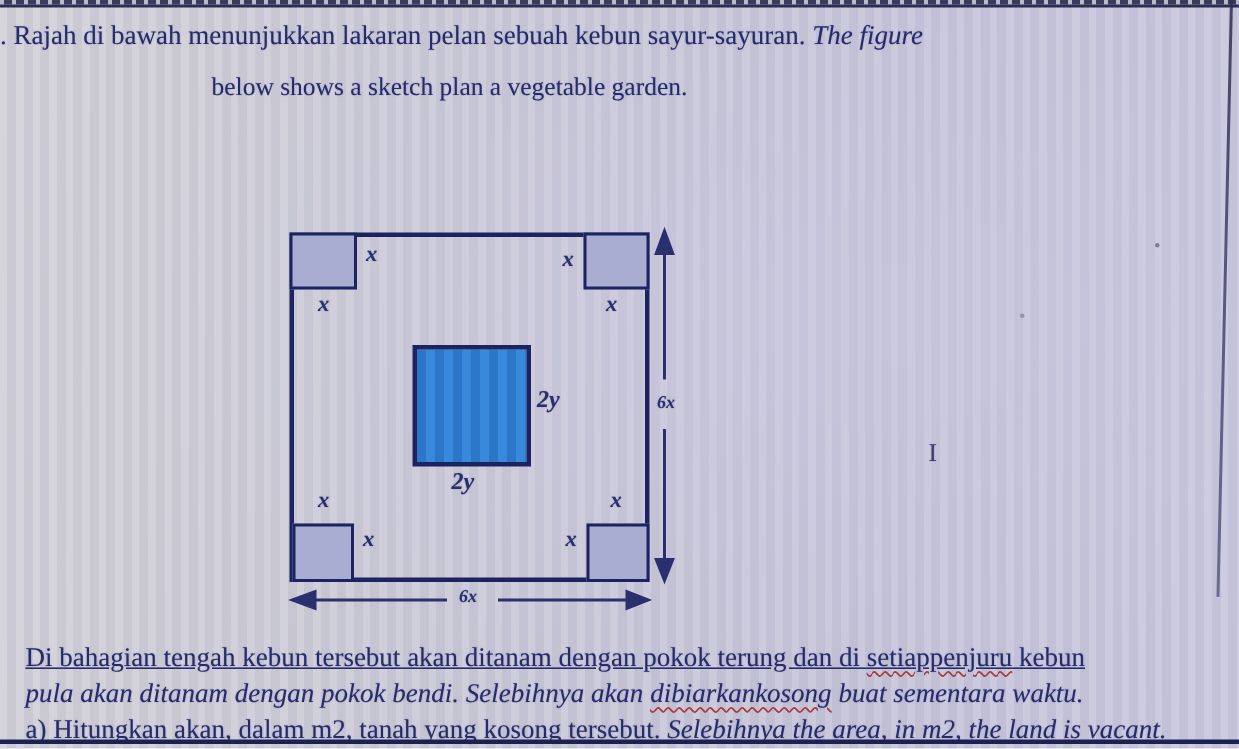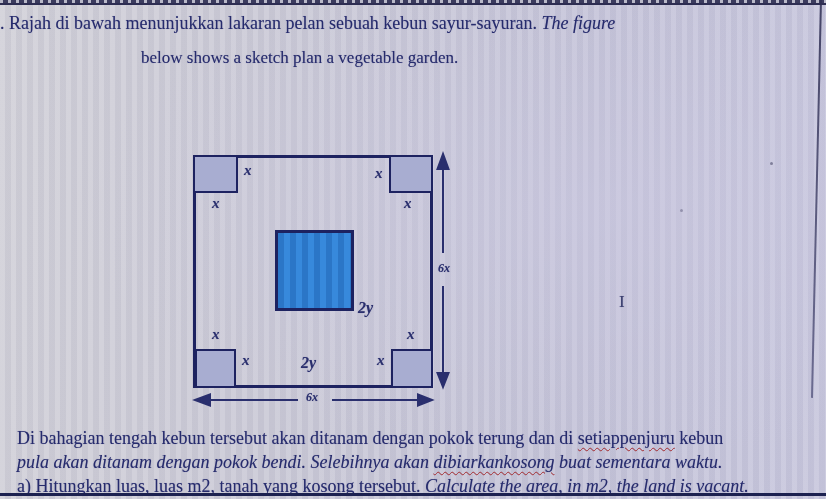--- a/index.html
+++ b/index.html
@@ -25,21 +25,21 @@
   .right-line {
     position:absolute; left:820px; top:0; width:2px; height:398px;
     background:linear-gradient(#2e2e52, #5c5c84); opacity:.85;
     transform:rotate(1.3deg); transform-origin:top center;
   }
   .txt { position:absolute; white-space:nowrap; text-shadow:0 0 1px rgba(38,43,109,.35); }
   .h1 { top:13px; left:0; font-size:18px; }
   .h2 { top:48px; left:141px; font-size:17px; }
   .it { font-style:italic; }
   .para { font-size:18px; }
-  .p1 { top:428px; left:17px; }
+  .p1 { top:428px; left:17px;text-decoration:underline; }
   .p2 { top:452px; left:17px;font-style:italic; }
   .p3 { top:476px; left:17px; }
   .misspelled {
     text-decoration:underline; text-decoration-style:wavy;
     text-decoration-color:#b23a3a; text-decoration-thickness:1px; text-underline-offset:3px;
   }
   .sq { position:absolute; border:3px solid #1d2260; }
   .outer-square { left:193px; top:155px; width:240px; height:233px; background:transparent; }
   .corner { background:#a8add1; border-width:2.5px; }
   .c-tl { left:193px; top:155px; width:45px; height:38px; }
@@ -48,21 +48,21 @@
   .c-br { left:391px; top:349px; width:42px; height:39px; }
   .center-square {
     left:275px; top:230px; width:79px; height:81px;
     background:repeating-linear-gradient(90deg, #2b76c7 0 6px, #3789dc 6px 12px);
   }
   .lbl {
     position:absolute; font-family:"Liberation Serif", serif; font-style:italic; font-weight:bold;
     color:#2a2f6e; text-shadow:0 0 1px rgba(42,47,110,.4); white-space:nowrap;
   }
   .lx { font-size:15px; }
-  .l2y { font-size:16px;margin-top:41px; }
+  .l2y { font-size:16px; }
   .l6x { font-size:12px;text-align:right; }
   .arrows { position:absolute; left:0; top:0; pointer-events:none; }
   .text-cursor { position:absolute; left:619px; top:292px; font-size:17px; color:#3c4070; font-style:normal; }
   .speck { position:absolute; width:3px; height:3px; border-radius:50%; background:rgba(66,66,98,.55); }
   .speck1 { left:770px; top:162px; }
   .speck2 { left:680px; top:209px; opacity:.7; }
 </style>
 </head>
 <body>
 
@@ -109,15 +109,15 @@
     </g>
   </svg>
 </div>
 
 <span class="txt text-cursor">I</span>
 <div class="speck speck1"></div>
 <div class="speck speck2"></div>
 
 <div class="txt para p1"><span>Di bahagian tengah kebun tersebut akan ditanam dengan pokok terung dan di </span><span class="misspelled">setiappenjuru</span><span> kebun</span></div>
 <div class="txt para p2"><span>pula akan ditanam dengan pokok bendi. Selebihnya akan </span><span class="misspelled">dibiarkankosong</span><span> buat sementara waktu.</span></div>
-<div class="txt para p3"><span>a) Hitungkan luas, luas m2, tanah yang kosong tersebut. </span><span class="it">Calculate the area, in m2, the land is vacant.</span></div>
+<div class="txt para p3"><span>a) Hitungkan akan, dalam m2, tanah yang kosong tersebut. </span><span class="it">Selebihnya the area, in m2, the land is vacant.</span></div>
 
 <div class="bottom-edge"></div>
 
 </body></html>

